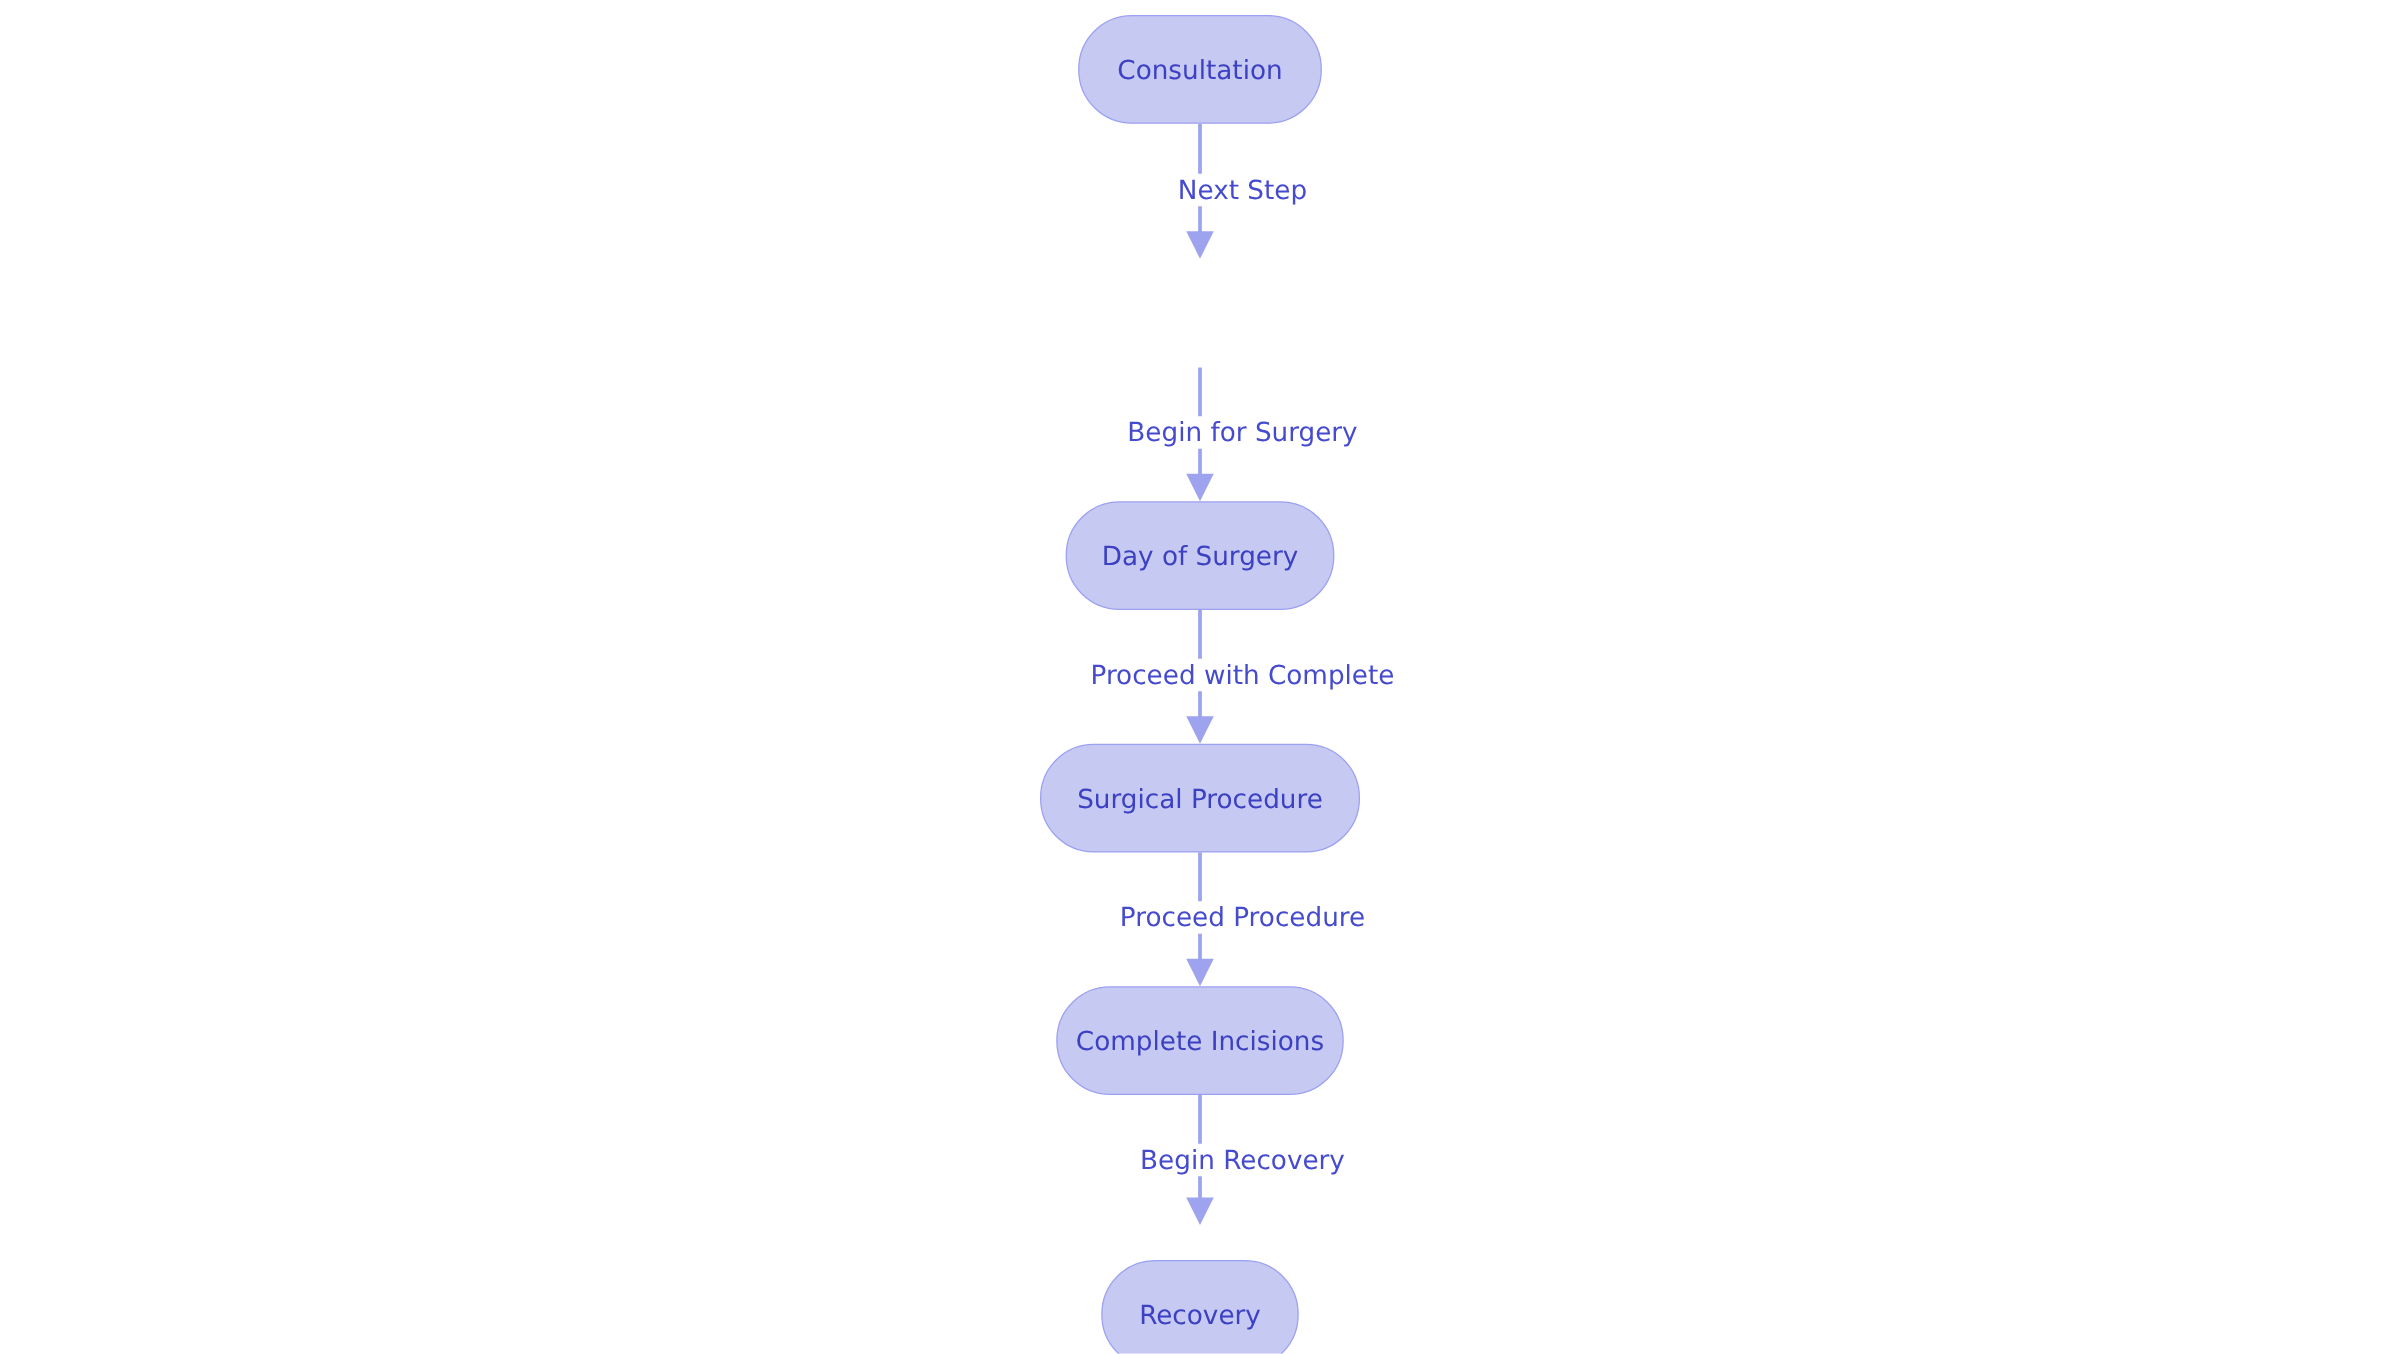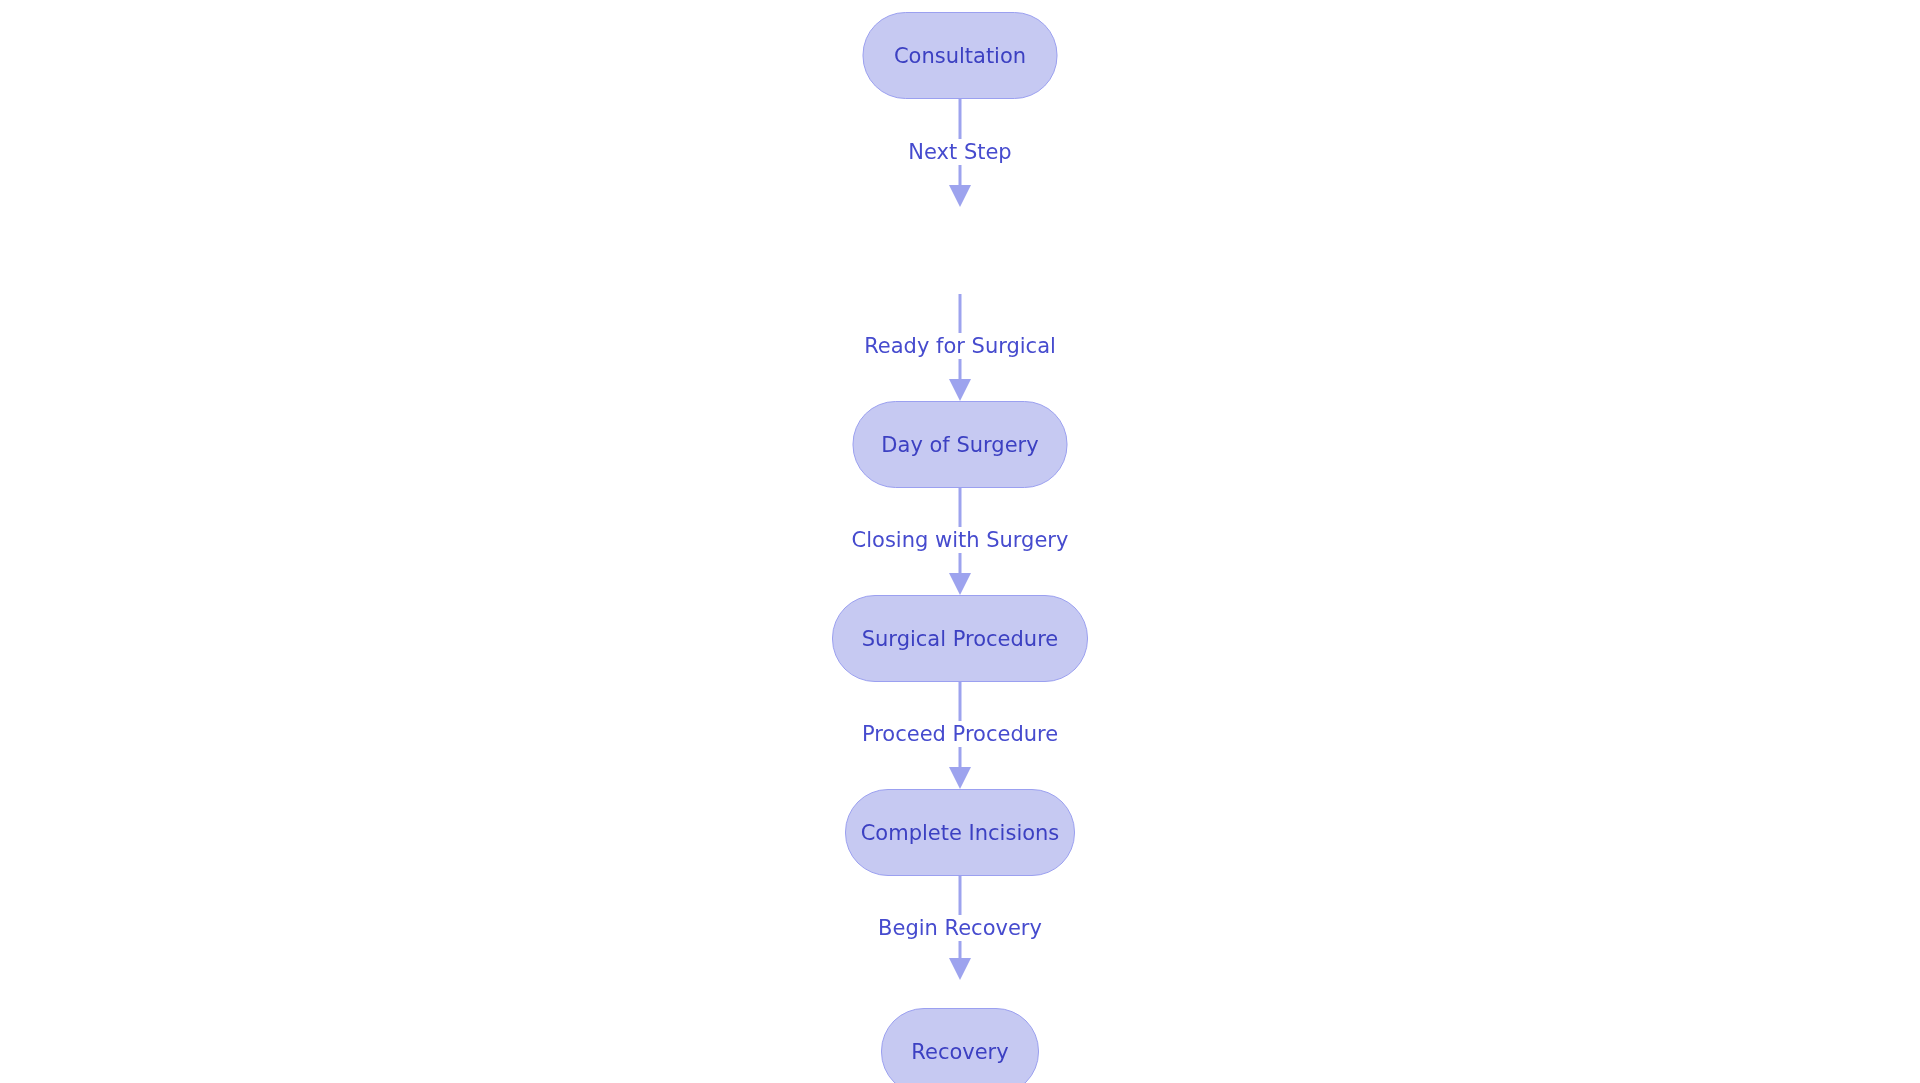--- a/index.html
+++ b/index.html
@@ -47,21 +47,21 @@
     z-index: 2;
   }
   .n1 { top: 12px;  width: 195px; }
   .n2 { top: 207px; width: 320px; }
   .n3 { top: 401px; width: 215px; }
   .n4 { top: 595px; width: 256px; }
   .n5 { top: 789px; width: 230px; }
   .n6 { top: 980px; width: 158px; margin-top: 28px; }
   .edge-label {
     position: absolute;
-    left: 960px;
+    left: 994px;
     transform: translate(-50%, -50%);
     background: var(--background, #ffffff);
     color: var(--edge-label-text, #464bce);
     font-size: 21px;
     white-space: nowrap;
     padding: 1px 5px;
     z-index: 3;
   }
   .l1 { top: 152px; }
   .l2 { top: 346px; }
@@ -107,18 +107,18 @@
     <span>Surgical Procedure</span>
   </div>
   <div class="node n5">
     <span>Complete Incisions</span>
   </div>
   <div class="node n6">
     <span>Recovery</span>
   </div>
 
   <div class="edge-label l1">Next Step</div>
-  <div class="edge-label l2">Ready for Surgical</div>
-  <div class="edge-label l3">Closing with Surgery</div>
+  <div class="edge-label l2">Begin for Surgery</div>
+  <div class="edge-label l3">Proceed with Complete</div>
   <div class="edge-label l4">Proceed Procedure</div>
   <div class="edge-label l5">Begin Recovery</div>
 
 </div>
 
 </body></html>

